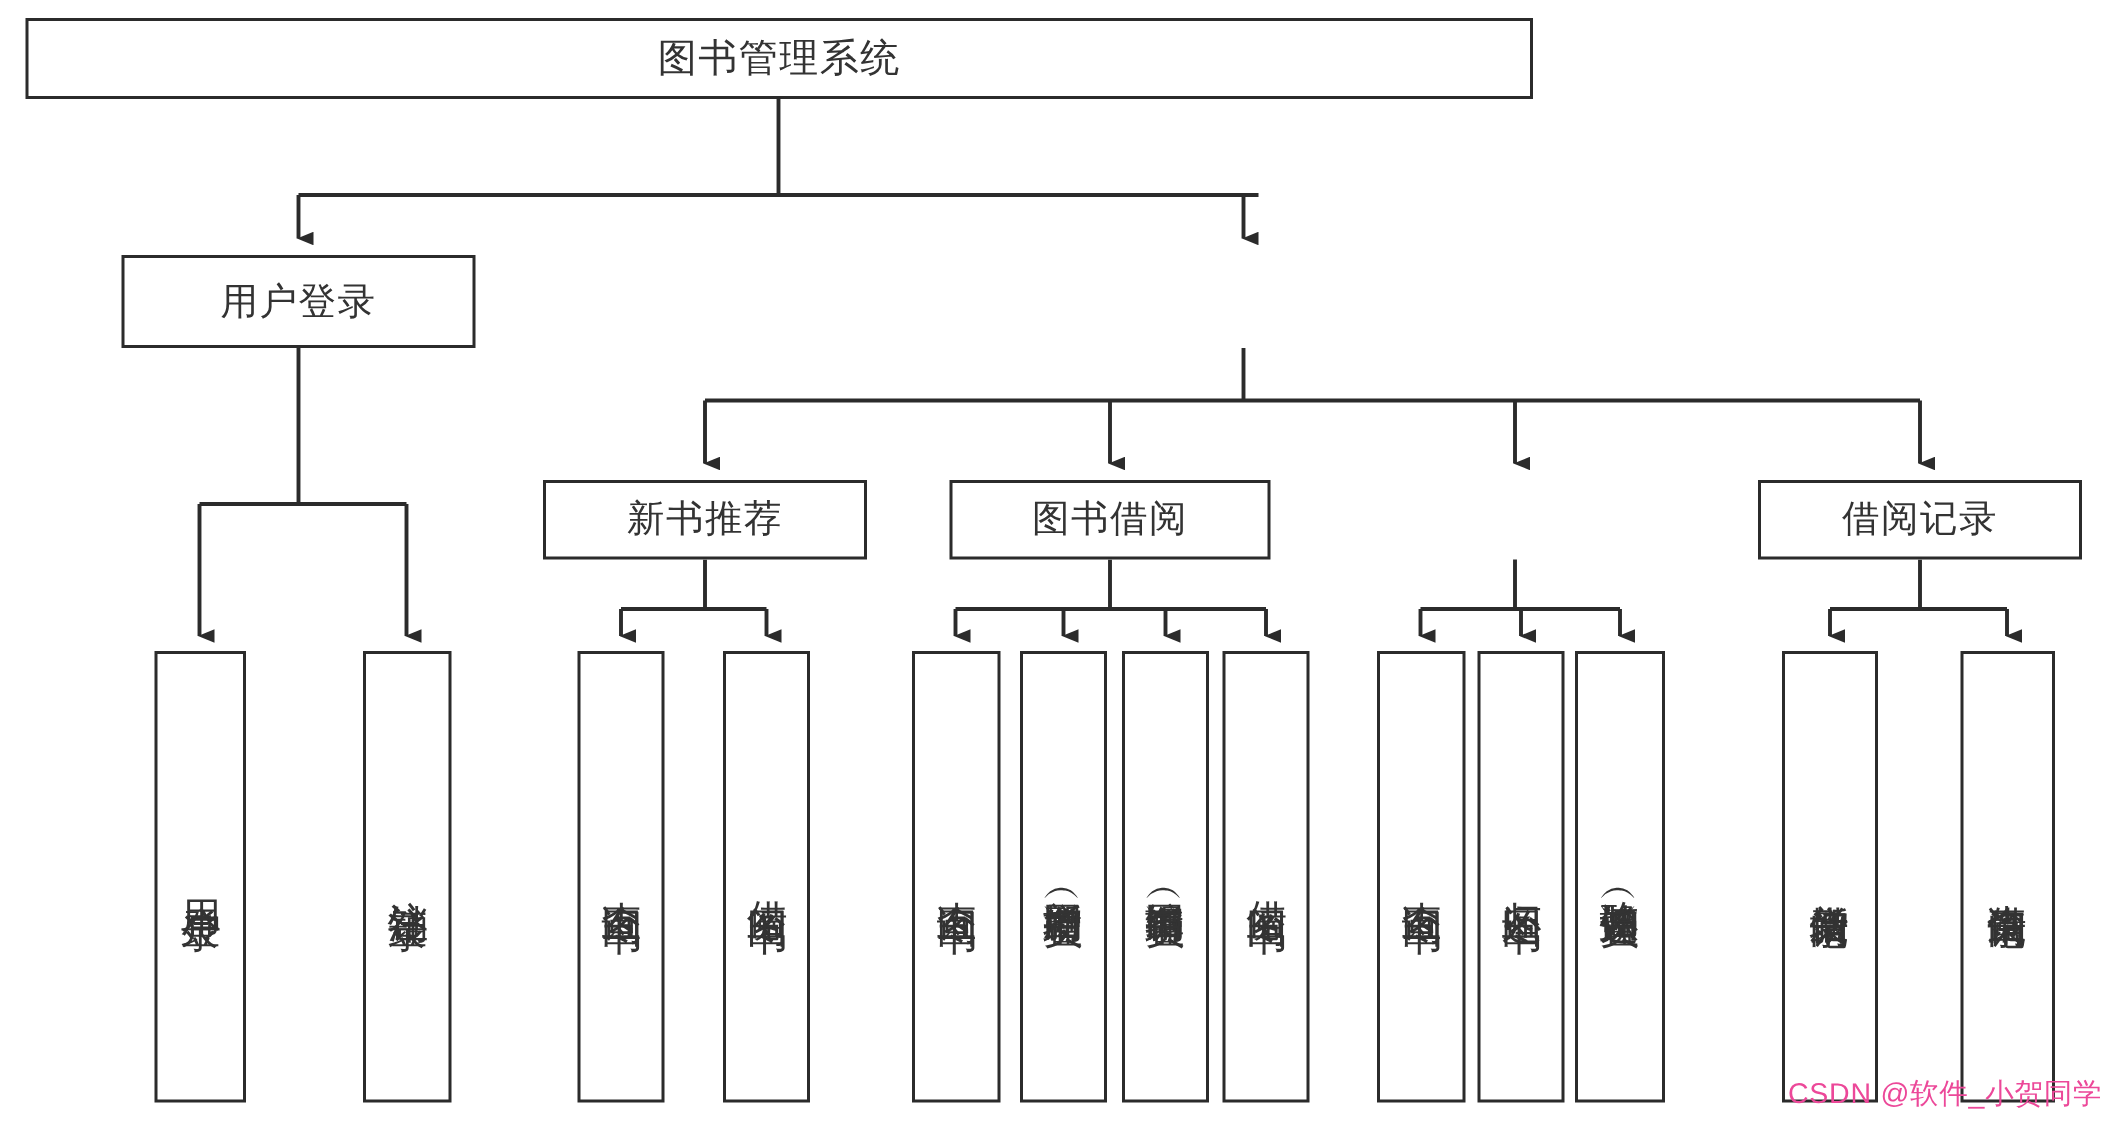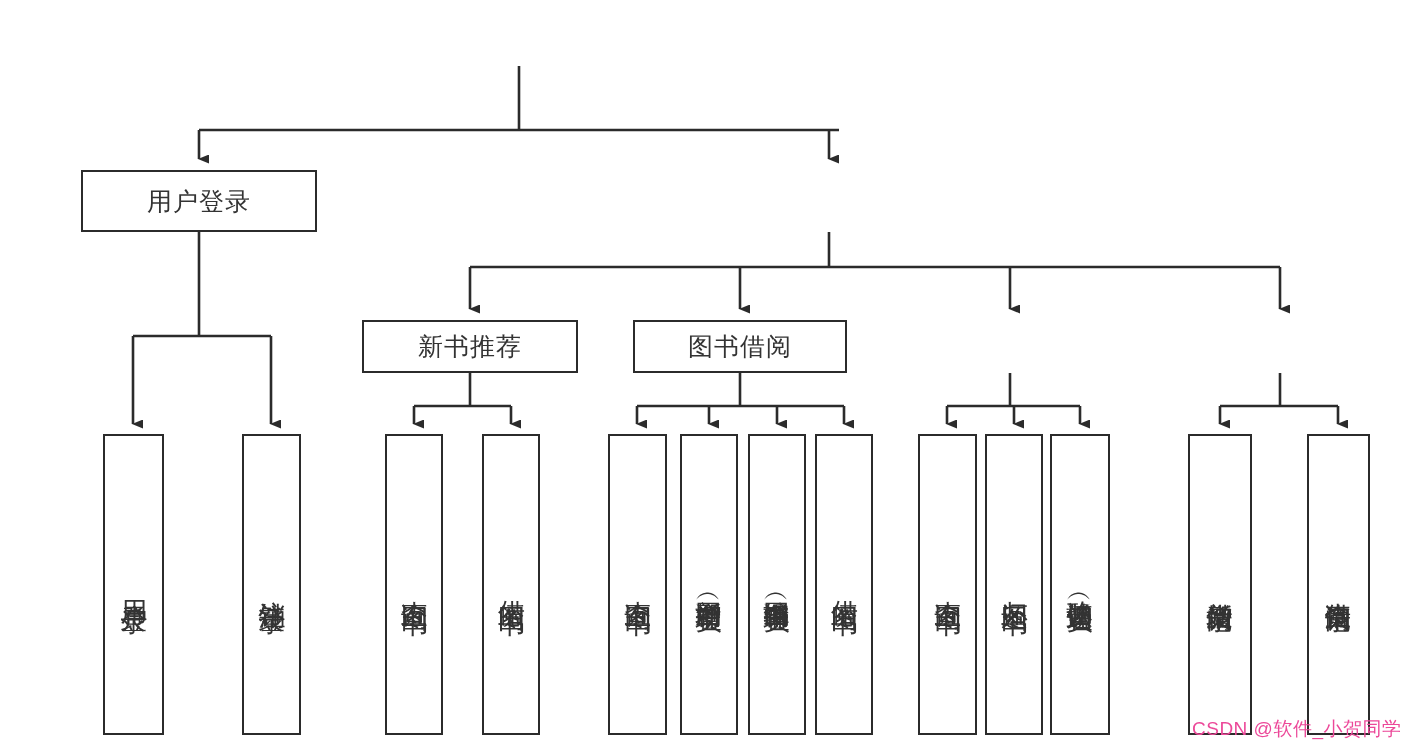--- a/index.html
+++ b/index.html
@@ -124,31 +124,37 @@
       <path d="M1014,406 L1014,424" marker-end="url(#arw)"></path>
       <path d="M1080,406 L1080,424" marker-end="url(#arw)"></path>
 
       <path d="M1280,373 L1280,406"></path>
       <path d="M1220,406 L1338,406"></path>
       <path d="M1220,406 L1220,424" marker-end="url(#arw)"></path>
       <path d="M1338,406 L1338,424" marker-end="url(#arw)"></path>
     </g>
   </svg>
 
+  <div class="node horiz root" style="left:17px; top:12px; width:1005px; height:54px;">
+    <span class="lbl">图书管理系统</span>
+  </div>
 
   <div class="node horiz" style="left:81px; top:170px; width:236px; height:62px;">
     <span class="lbl">用户登录</span>
   </div>
 
   <div class="node horiz" style="left:633px; top:320px; width:214px; height:53px;">
     <span class="lbl">图书借阅</span>
   </div>
   <div class="node horiz" style="left:362px; top:320px; width:216px; height:53px;">
     <span class="lbl">新书推荐</span>
   </div>
+  <div class="node horiz" style="left:1172px; top:320px; width:216px; height:53px;">
+    <span class="lbl">借阅记录</span>
+  </div>
 
   <div class="node vert" style="left:103px; top:434px; width:61px; height:301px;">
     <span class="lbl">用户登录</span>
   </div>
   <div class="node vert" style="left:242px; top:434px; width:59px; height:301px;">
     <span class="lbl">注销登录</span>
   </div>
 
   <div class="node vert" style="left:385px; top:434px; width:58px; height:301px;">
     <span class="lbl">查询图书</span>

